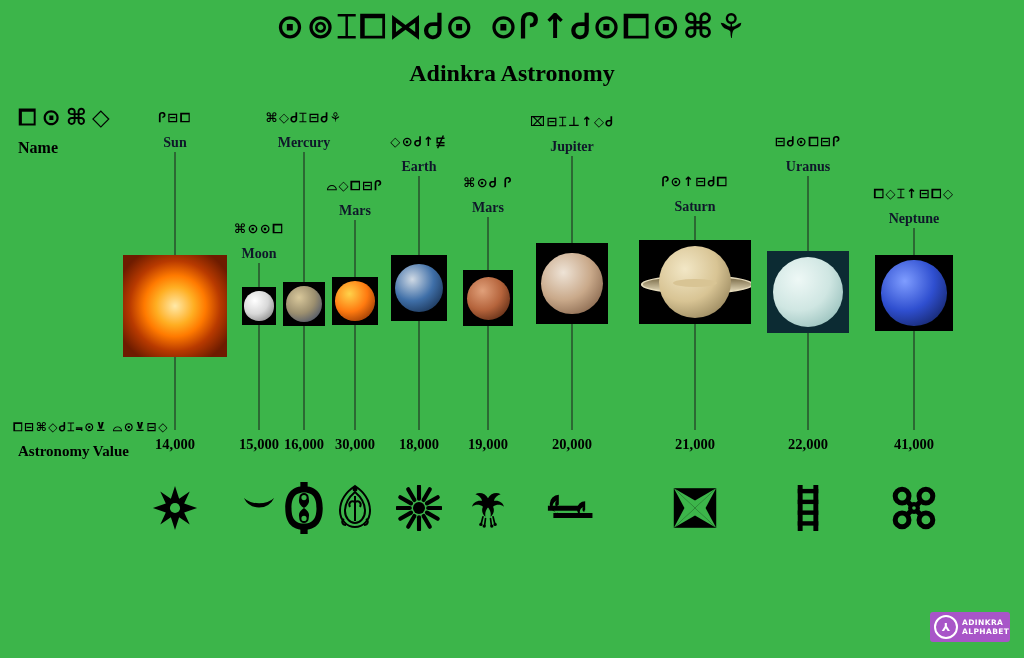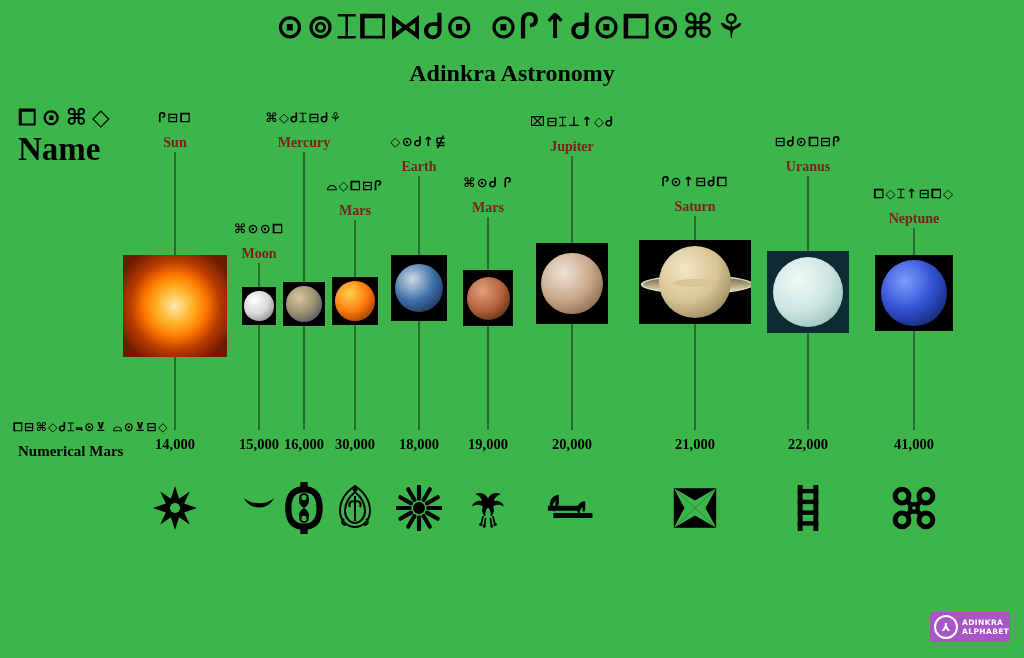--- a/index.html
+++ b/index.html
@@ -60,21 +60,21 @@
   }
   .rowlabel .lt {
     font-family: "Liberation Serif", serif;
     font-weight: 700;
     color: #000;
     white-space: nowrap;
   }
 
   #lbl-name { left: 18px; top: 104px; }
   #lbl-name .ad { font-size: 23px; letter-spacing: 5px; }
-  #lbl-name .lt { font-size: 33px; margin-top: 0; }
+  #lbl-name .lt { font-size: 16px; margin-top: 8px; }
 
   #lbl-numval { left: 13px; top: 420px; }
   #lbl-numval .ad { font-size: 12px; letter-spacing: 1.5px; }
   #lbl-numval .lt { font-size: 15px; margin-top: 9px; margin-left: 5px; }
 
   #lbl-adsym { left: 13px; top: 485px; }
   #lbl-adsym .ad { font-size: 12px; letter-spacing: 1.5px; }
   #lbl-adsym .lt { font-size: 15px; margin-top: 9px; margin-left: 5px; }
 
   
@@ -91,21 +91,21 @@
     font-weight: 700;
     font-size: 13px;
     letter-spacing: 1.5px;
     color: #000;
     display: block;
   }
   .namebox .lt {
     font-family: "Liberation Serif", serif;
     font-weight: 700;
     font-size: 14px;
-    color: #7f1d1d;
+    color: #0f172a;
     display: block;
     margin-top: 9px;
   }
 
   .leader {
     position: absolute;
     width: 1px;
     background: #1c1c1c;
     transform: translateX(-50%);
   }
@@ -181,21 +181,21 @@
   <div class="title-adinkra">⊙⊚⌶⧠⋈Ꮷ⊙ ⊙Ꮅ↑Ꮷ⊙⧠⊙⌘⚘</div>
   <div class="title-latin">Adinkra Astronomy</div>
 
   <div class="rowlabel" id="lbl-name">
     <div class="ad">⧠⊙⌘◇</div>
     <div class="lt">Name</div>
   </div>
 
   <div class="rowlabel" id="lbl-numval">
     <div class="ad">⧠⊟⌘◇Ꮷ⌶⫬⊙⊻ ⌓⊙⊻⊟◇</div>
-    <div class="lt">Numerical Mars</div>
+    <div class="lt">Astronomy Value</div>
   </div>
 
 
   <div id="body-layer">
       <div class="col">
         <div class="namebox" style="left: 148px; top: 110px;">
           <span class="ad">Ꮅ⊟⧠</span>
           <span class="lt">Sun</span>
         </div>
         <div class="leader" style="left: 148px; top: 152px; height: 103px;"></div>

